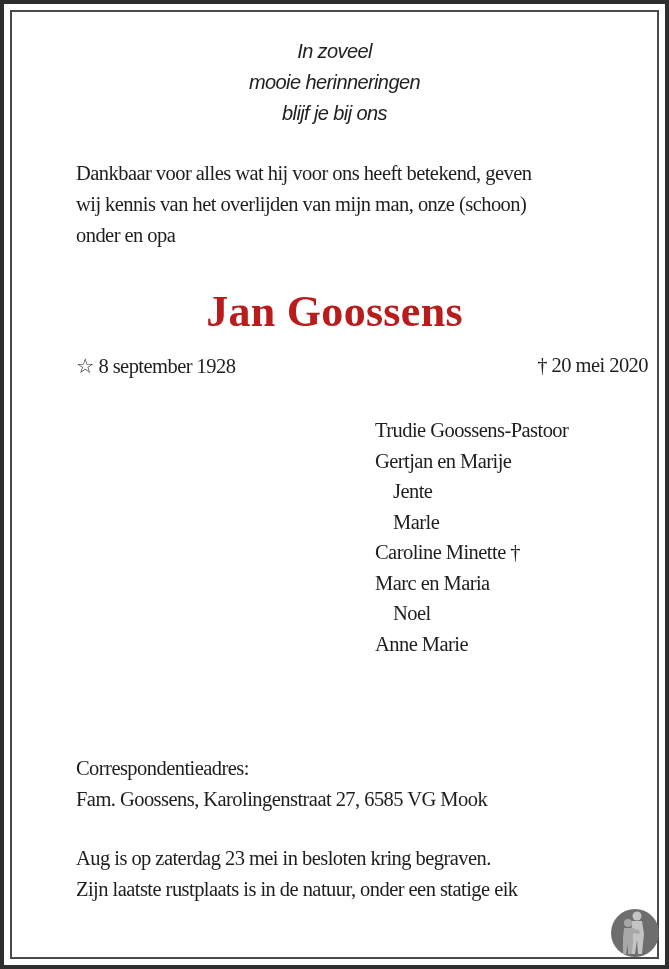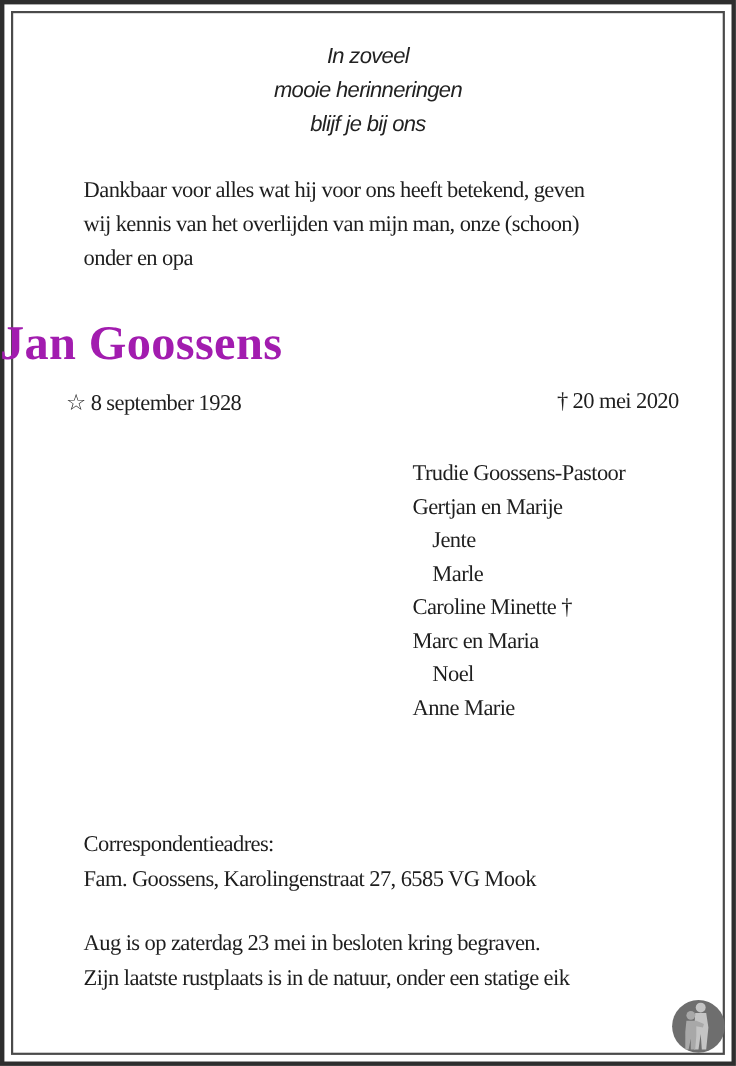--- a/index.html
+++ b/index.html
@@ -13,26 +13,26 @@
     border: 2px solid #4a4a4a; background: #ffffff;
   }
   .txt { font-family: Liberation Serif, serif; color: #1e1e1e; font-size: 20.5px; letter-spacing: -0.55px; margin-left: 36px; }
   .motto {
     position: absolute; left: 0; right: 0; top: 36px; text-align: center;
     font-family: "Liberation Sans", sans-serif; font-style: italic; color: #222;
     font-size: 20px; line-height: 31px; letter-spacing: -0.6px;
   }
   .intro { position: absolute; left: 40px; top: 158px; width: 600px; line-height: 31px; }
   .name {
-    position: absolute; left: 0; right: 0; top: 286px; text-align: left;
+    position: absolute; left: 0; right: 0; top: 286px; text-align: center;
     font-family: "Liberation Serif", serif; font-weight: bold; font-size: 44px;
-    color: #a21caf; letter-spacing: 0.3px;
+    color: #b91c1c; letter-spacing: 0.3px;
   }
-  .born { position: absolute; left: 24px; top: 354px; }
-  .died { position: absolute; right: 52px; top: 354px; }
+  .born { position: absolute; left: 40px; top: 354px; }
+  .died { position: absolute; right: 21px; top: 354px; }
   .family { position: absolute; left: 339px; top: 415px; line-height: 30.5px; }
   .family .row { white-space: nowrap; }
   .family .row.indent { padding-left: 18px; }
   .corr { position: absolute; left: 40px; top: 753px; line-height: 31px; }
   .burial { position: absolute; left: 40px; top: 843px; width: 600px; line-height: 31px; }
   .logo { position: absolute; left: 610px; top: 908px; width: 50px; height: 50px; }
 </style>
 </head>
 <body>
 

